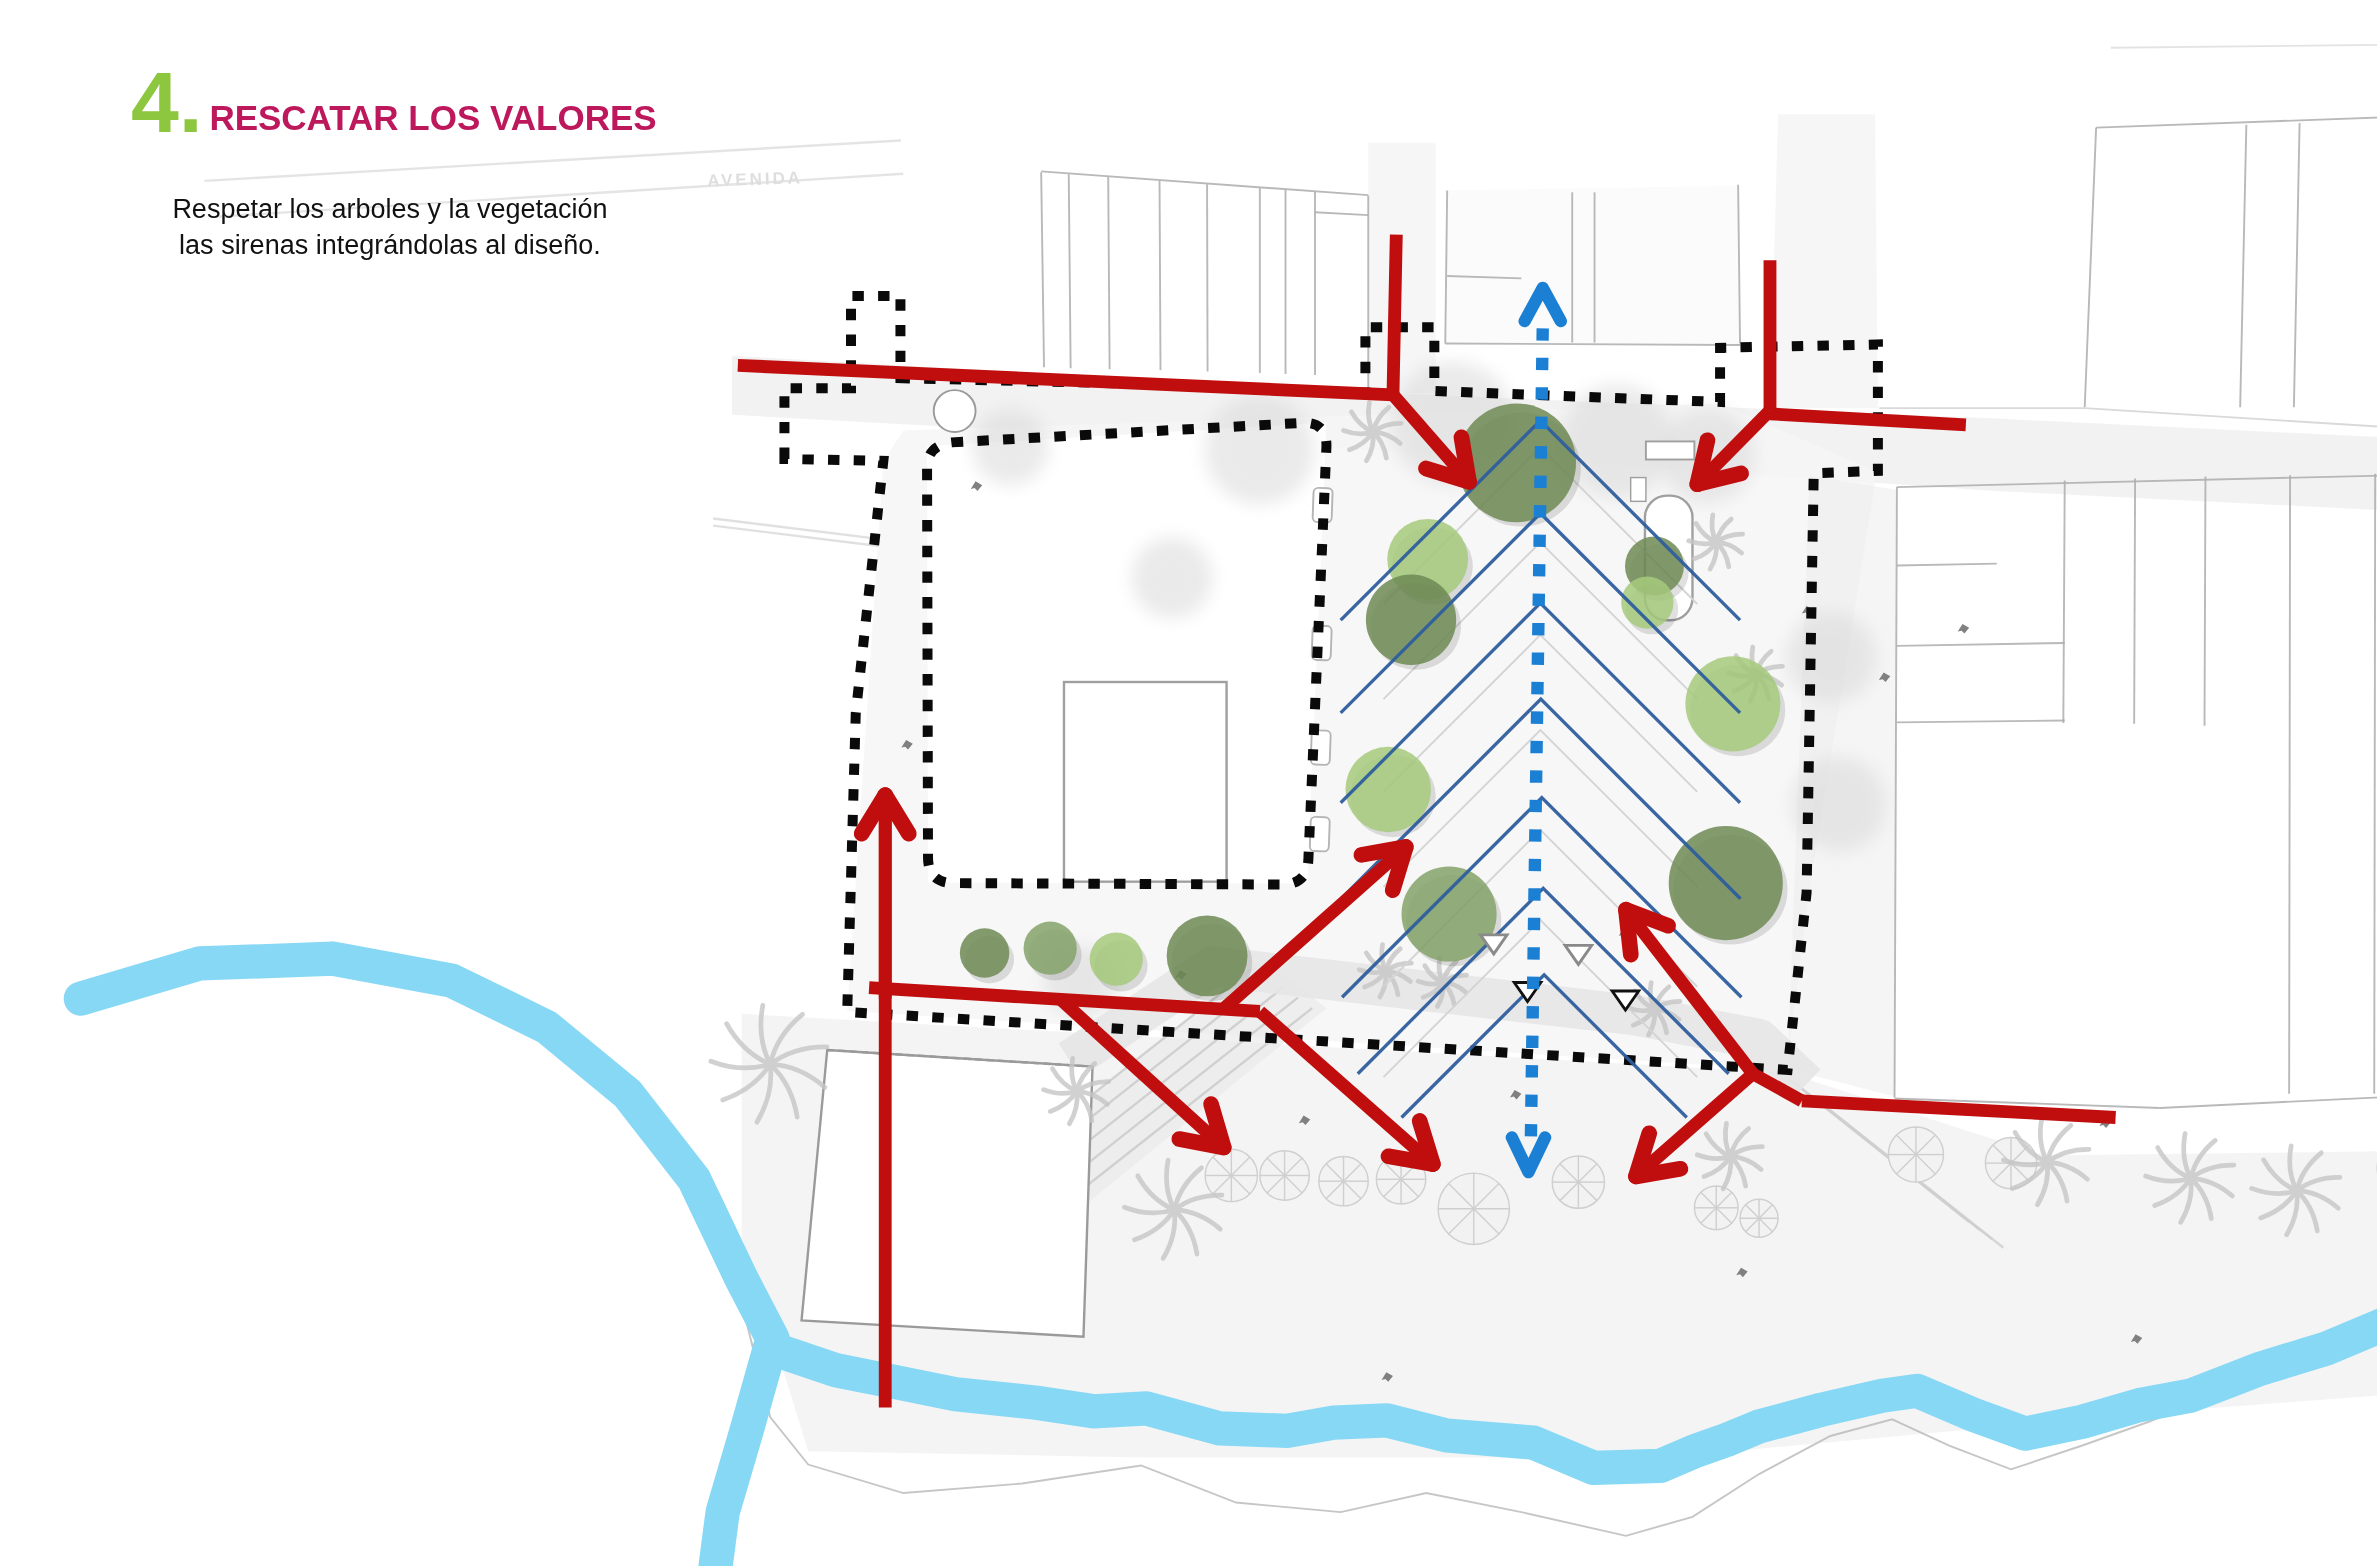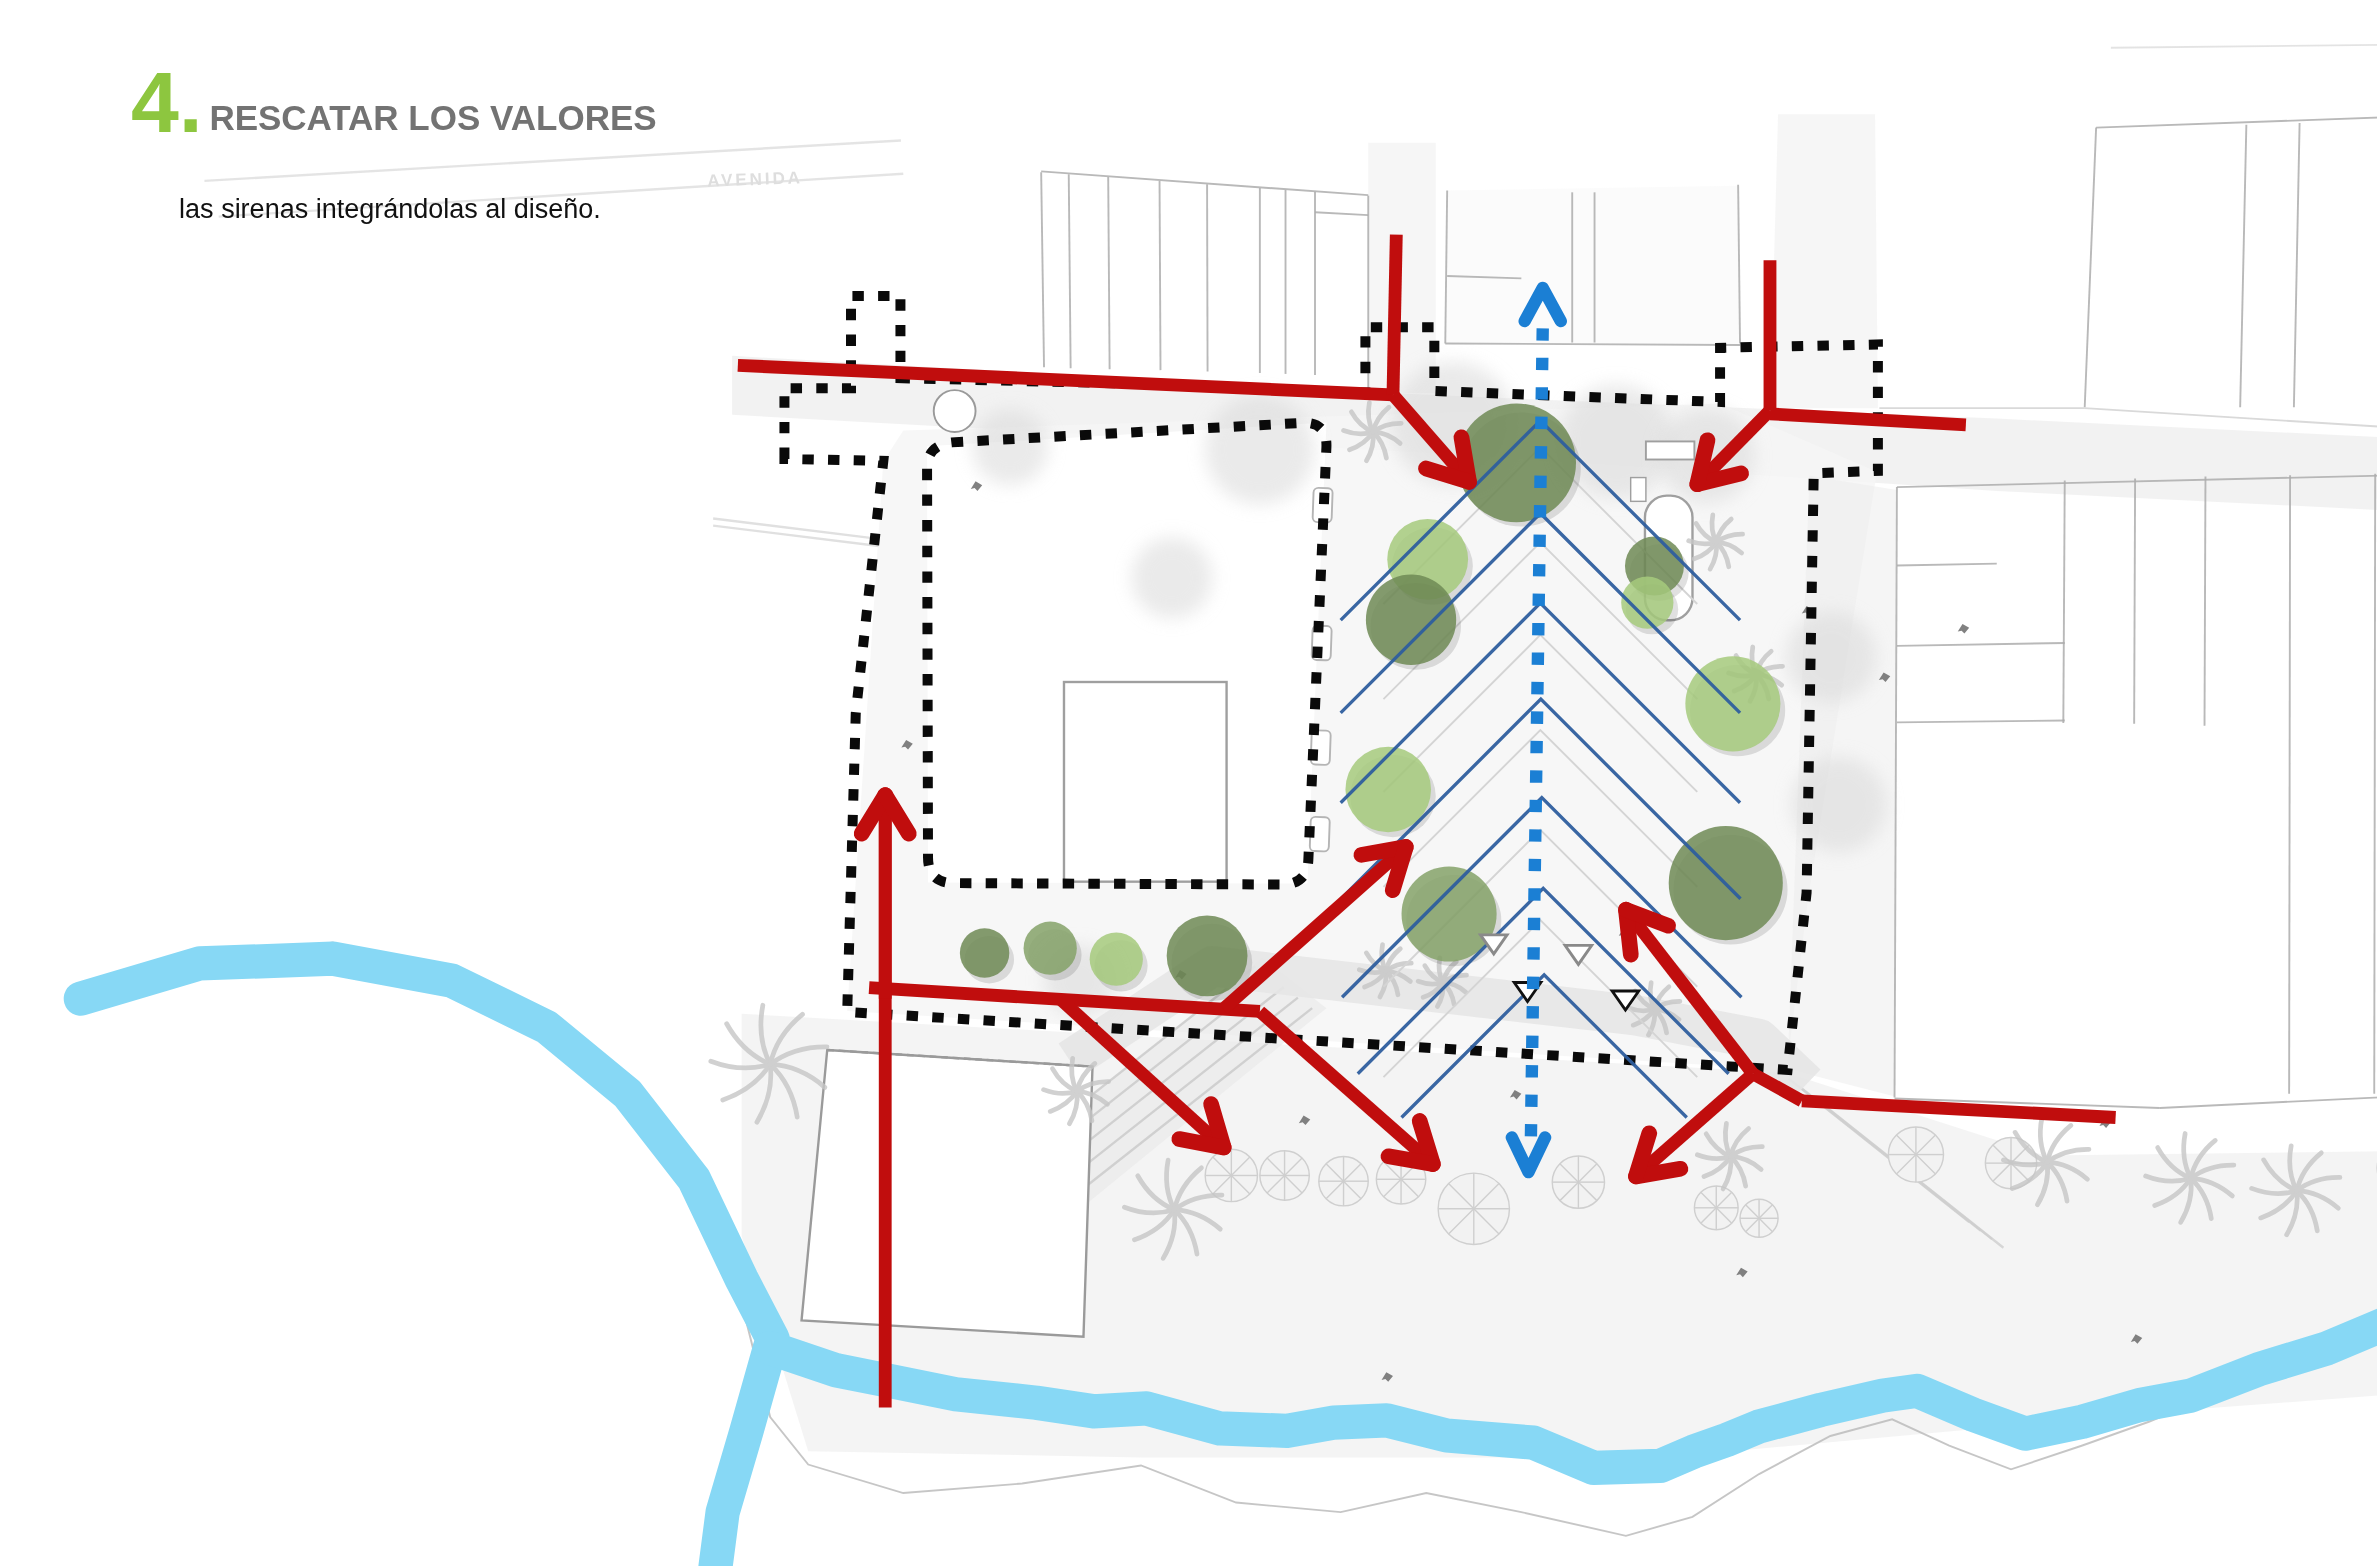--- a/index.html
+++ b/index.html
@@ -2,21 +2,21 @@
 <html style="font-size:7.6px"><head>
 <meta charset="utf-8">
 <style>
   html,body{margin:0;padding:0;background:#ffffff;}
   body{width:2785px;height:1567px;position:relative;overflow:hidden;
        font-family:"Liberation Sans", sans-serif;}
   #map-wrap{position:absolute;left:0;top:0;width:2785px;height:1567px;}
   svg{position:absolute;left:0;top:0;}
   .hdr-num{position:absolute;left:131px;top:64px;font-size:86px;font-weight:bold;line-height:0.9;}
   .hdr-title{position:absolute;left:200px;top:93px;width:466px;text-align:center;
-             font-size:35px;font-weight:bold;color:#737373;line-height:50px;letter-spacing:0px;}
+             font-size:35px;font-weight:bold;color:#be185d;line-height:50px;letter-spacing:0px;}
   .hdr-sub{position:absolute;left:81px;top:191px;width:618px;text-align:center;
            font-size:27px;color:#111;line-height:36px;}
   .hdr-sub div{white-space:pre;}
 </style>
 </head>
 <body>
 
 <div id="map-wrap">
   <svg id="map-svg" width="2785" height="1567" viewBox="0 0 5858 3295" xmlns="http://www.w3.org/2000/svg">
     <defs>
@@ -546,15 +546,16 @@
         <text x="1488" y="392" fill="#DEDEDE" font-size="36" font-weight="bold" letter-spacing="6" transform="rotate(-2 1488 392)" font-family="&quot;Liberation Sans&quot;, sans-serif">AVENIDA</text>
       </g>
   </svg>
 </div>
 
 <div class="hdr-num" style="color: rgb(141, 198, 63);">4.</div>
 <div class="hdr-title">
   <div>RESCATAR LOS VALORES</div>
 </div>
 <div class="hdr-sub">
+  <div>Respetar los arboles y la vegetación</div>
   <div>las sirenas integrándolas al diseño.</div>
 </div>
 
 
 </body></html>

